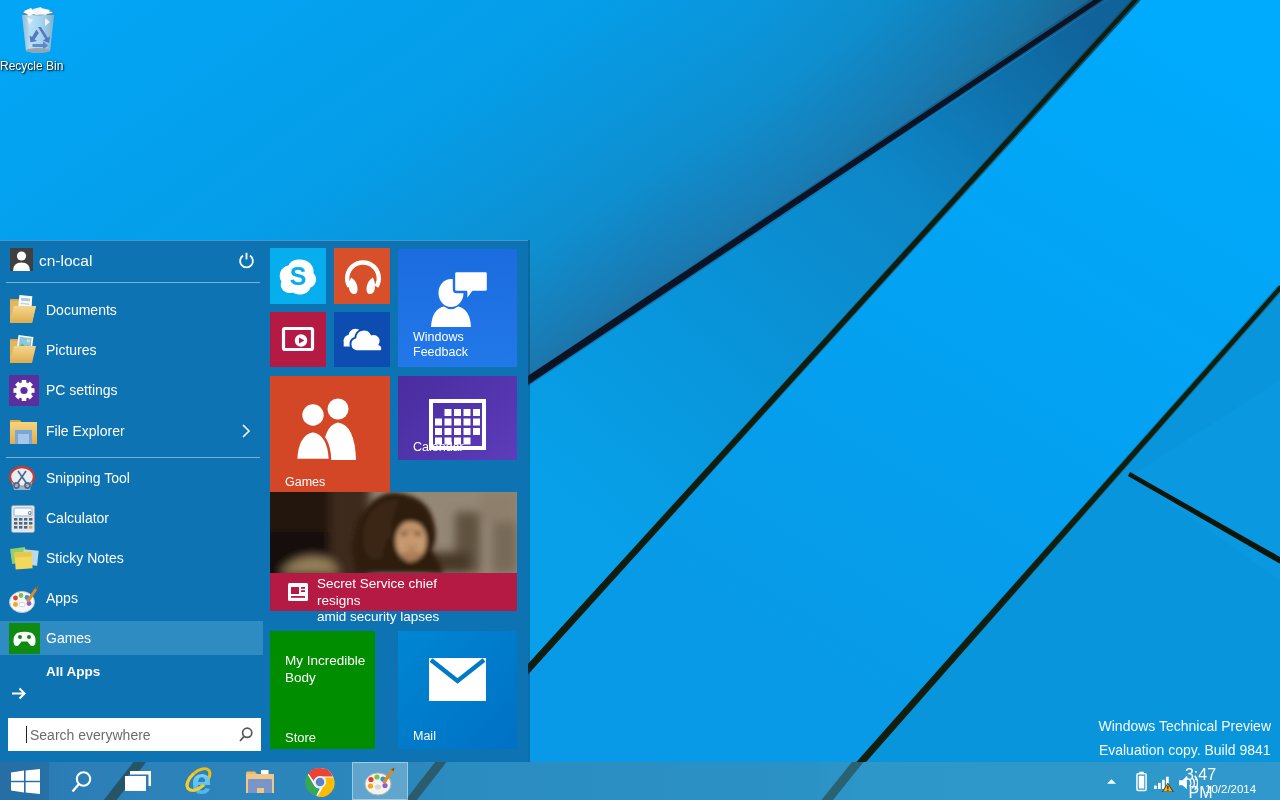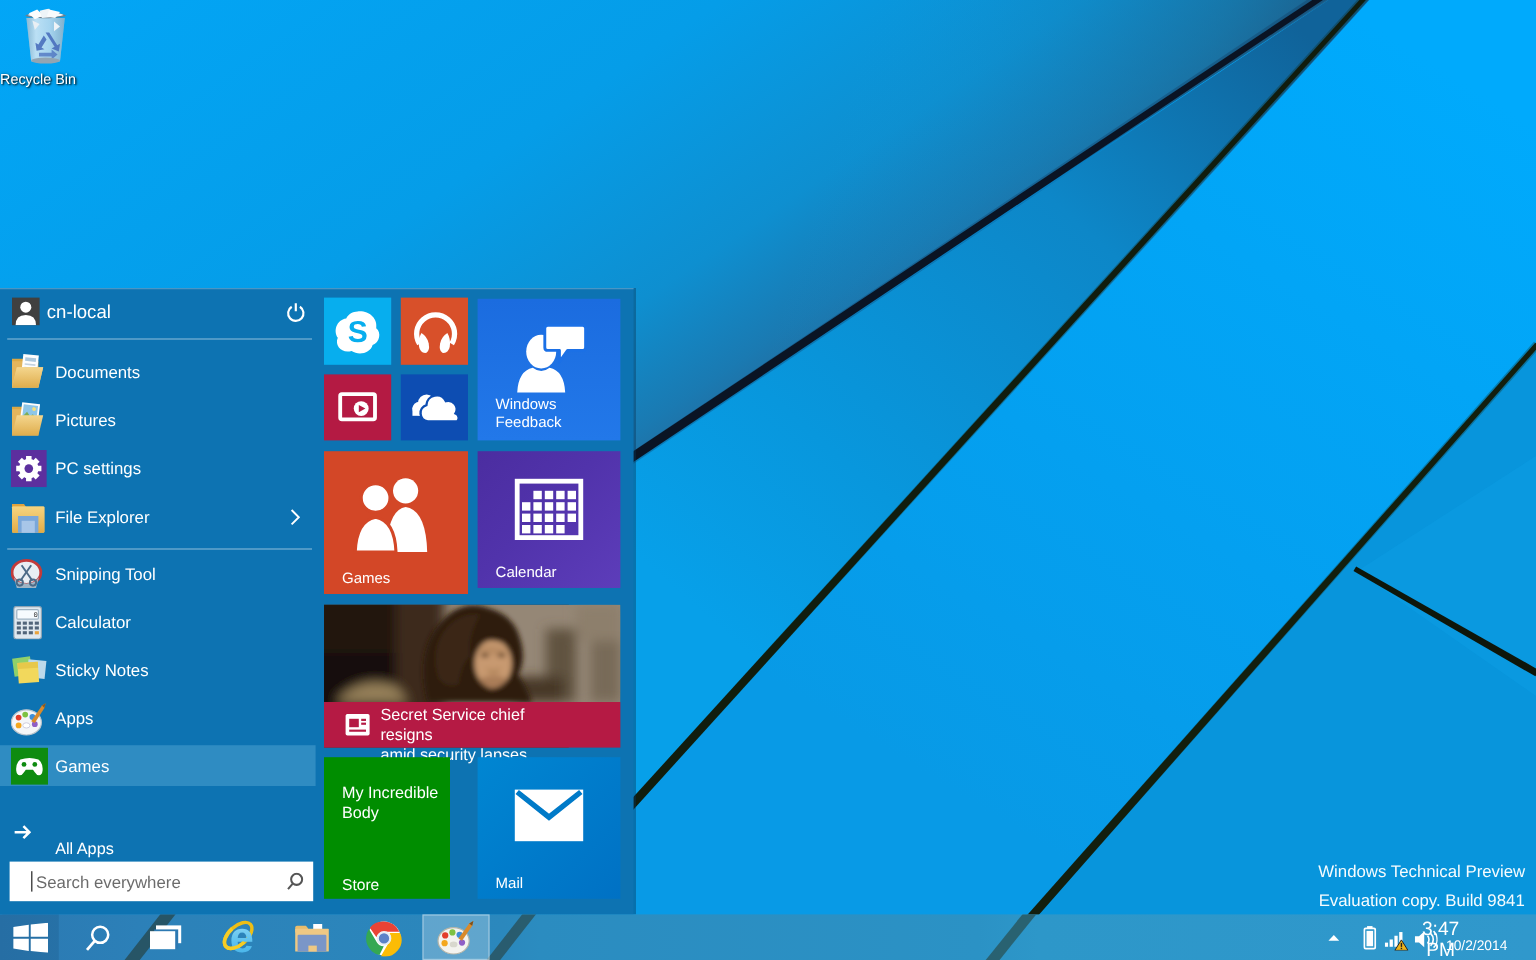--- a/index.html
+++ b/index.html
@@ -234,21 +234,21 @@
 <svg class="abs" style="left:9px;top:623px" width="31" height="31" viewBox="0 0 31 31">
   <rect x="0" y="0" width="31" height="31" fill="#0e8b10"></rect>
   <path d="M8 10 Q15.5 7.5 23 10 Q27 13 26.5 19 Q26 23 23.5 23 Q21.5 23 20 20.5 L18.5 18.5 L12.5 18.5 L11 20.5 Q9.5 23 7.5 23 Q5 23 4.5 19 Q4 13 8 10 Z" fill="#fff"></path>
   <circle cx="11" cy="14" r="2" fill="#0e8b10"></circle>
   <circle cx="20" cy="14" r="2" fill="#0e8b10"></circle>
 </svg>
 
 <svg class="abs" style="left:12px;top:687px" width="15" height="13" viewBox="0 0 15 13">
     <path d="M0 6.5 L12 6.5 M7.5 1.5 L12.5 6.5 L7.5 11.5" fill="none" stroke="#fff" stroke-width="2.1"></path>
   </svg>
-<div class="abs" style="left:46px;top:700px;color:#fff;font-size:13.5px;font-weight:normal">All Apps</div>
+<div class="abs" style="left:46px;top:664px;color:#fff;font-size:13.5px;font-weight:bold">All Apps</div>
 
 <div class="abs" style="left:8px;top:718px;width:253px;height:33px;background:#fff"></div>
 <div class="abs" style="left:26px;top:726px;width:1px;height:17px;background:#222"></div>
 <div class="abs" style="left:30px;top:727px;color:#6c6c6c;font-size:14px">Search everywhere</div>
 <svg class="abs" style="left:239px;top:727px" width="14" height="15" viewBox="0 0 14 15">
   <circle cx="8.2" cy="5.8" r="4.6" fill="none" stroke="#555" stroke-width="1.7"></circle>
   <line x1="4.8" y1="9.6" x2="1" y2="14" stroke="#555" stroke-width="1.7"></line>
 </svg>
 
 <div class="tile" style="left:270px;top:248px;width:56px;height:56px;background:#07aeee">
@@ -298,21 +298,21 @@
 <div class="tile" style="left:270px;top:376px;width:120px;height:119px;background:#d34727">
   <svg width="120" height="119" viewBox="0 0 120 119">
     <circle cx="68" cy="33" r="10.5" fill="#fff"></circle>
     <path d="M52 84 Q53 49 68 46.5 Q85 49 86 84 Z" fill="#fff"></path>
     <circle cx="43" cy="39" r="12" fill="#fff" stroke="#d34727" stroke-width="2.6"></circle>
     <path d="M26 84 Q27 58 43 55 Q59 58 60 84 Z" fill="#fff" stroke="#d34727" stroke-width="2.6"></path>
   </svg>
   <div class="tlabel">Games</div>
 </div>
 
-<div class="tile" style="left:398px;top:376px;width:119px;height:114px;background:linear-gradient(135deg,#4b2da0 0%,#5133ab 45%,#5d3dba 100%)">
+<div class="tile" style="left:398px;top:376px;width:119px;height:84px;background:linear-gradient(135deg,#4b2da0 0%,#5133ab 45%,#5d3dba 100%)">
   <svg width="119" height="119" viewBox="0 0 119 119">
     <rect x="33" y="25" width="53" height="47" fill="none" stroke="#fff" stroke-width="4"></rect>
     <g fill="#fff">
       <rect x="46.5" y="33" width="7" height="7"></rect>
         <rect x="56" y="33" width="7" height="7"></rect>
         <rect x="65.5" y="33" width="7" height="7"></rect>
         <rect x="75" y="33" width="7" height="7"></rect>
       <rect x="37" y="42.5" width="7" height="7"></rect>
         <rect x="46.5" y="42.5" width="7" height="7"></rect>
         <rect x="56" y="42.5" width="7" height="7"></rect>
@@ -325,21 +325,21 @@
         <rect x="75" y="52" width="7" height="7"></rect>
       <rect x="37" y="61.5" width="7" height="7"></rect>
         <rect x="46.5" y="61.5" width="7" height="7"></rect>
         <rect x="56" y="61.5" width="7" height="7"></rect>
         <rect x="65.5" y="61.5" width="7" height="7"></rect>
     </g>
   </svg>
   <div class="tlabel">Calendar</div>
 </div>
 
-<div class="tile" style="left:270px;top:504px;width:204px;height:119px;background:#4a3a2e">
+<div class="tile" style="left:270px;top:492px;width:204px;height:119px;background:#4a3a2e">
   <svg class="abs" style="left:0;top:0" width="247" height="81" viewBox="0 0 247 81">
     <defs>
       <filter id="b2" x="-30%" y="-30%" width="160%" height="160%">
           <feGaussianBlur stdDeviation="2"></feGaussianBlur>
         </filter>
       <filter id="b5" x="-30%" y="-30%" width="160%" height="160%">
           <feGaussianBlur stdDeviation="5"></feGaussianBlur>
         </filter>
     </defs>
     <rect width="247" height="81" fill="#958776"></rect>

